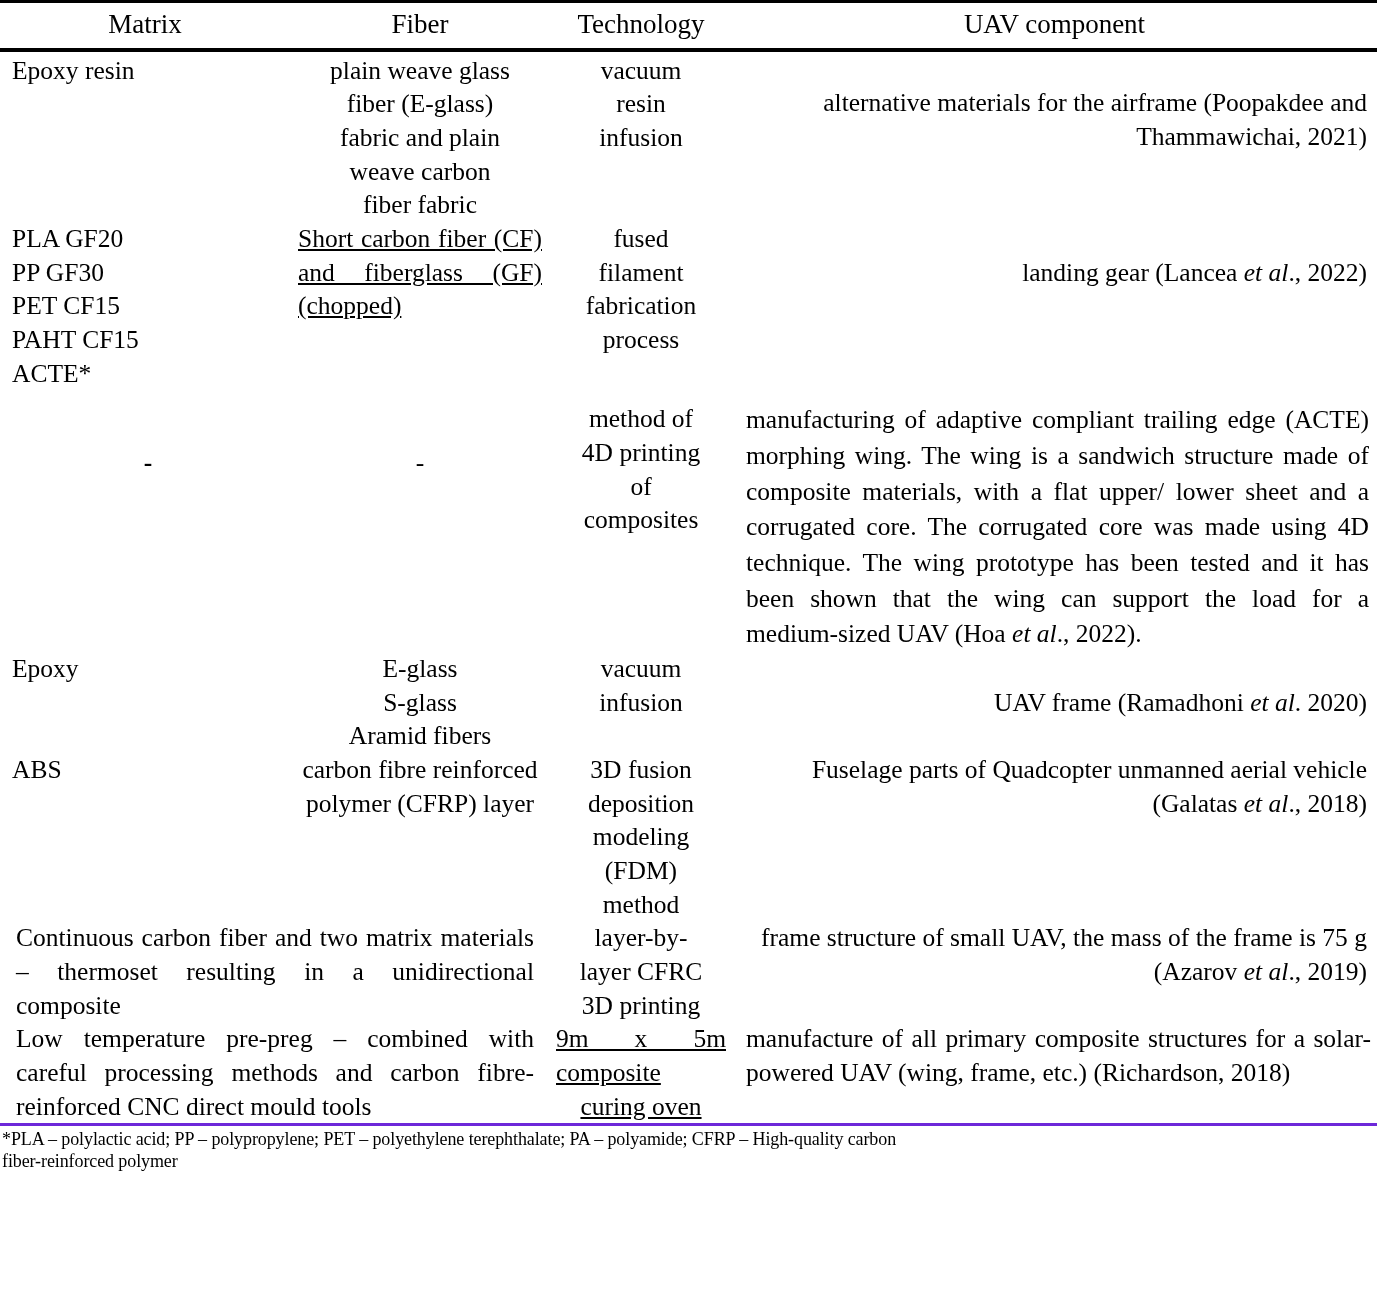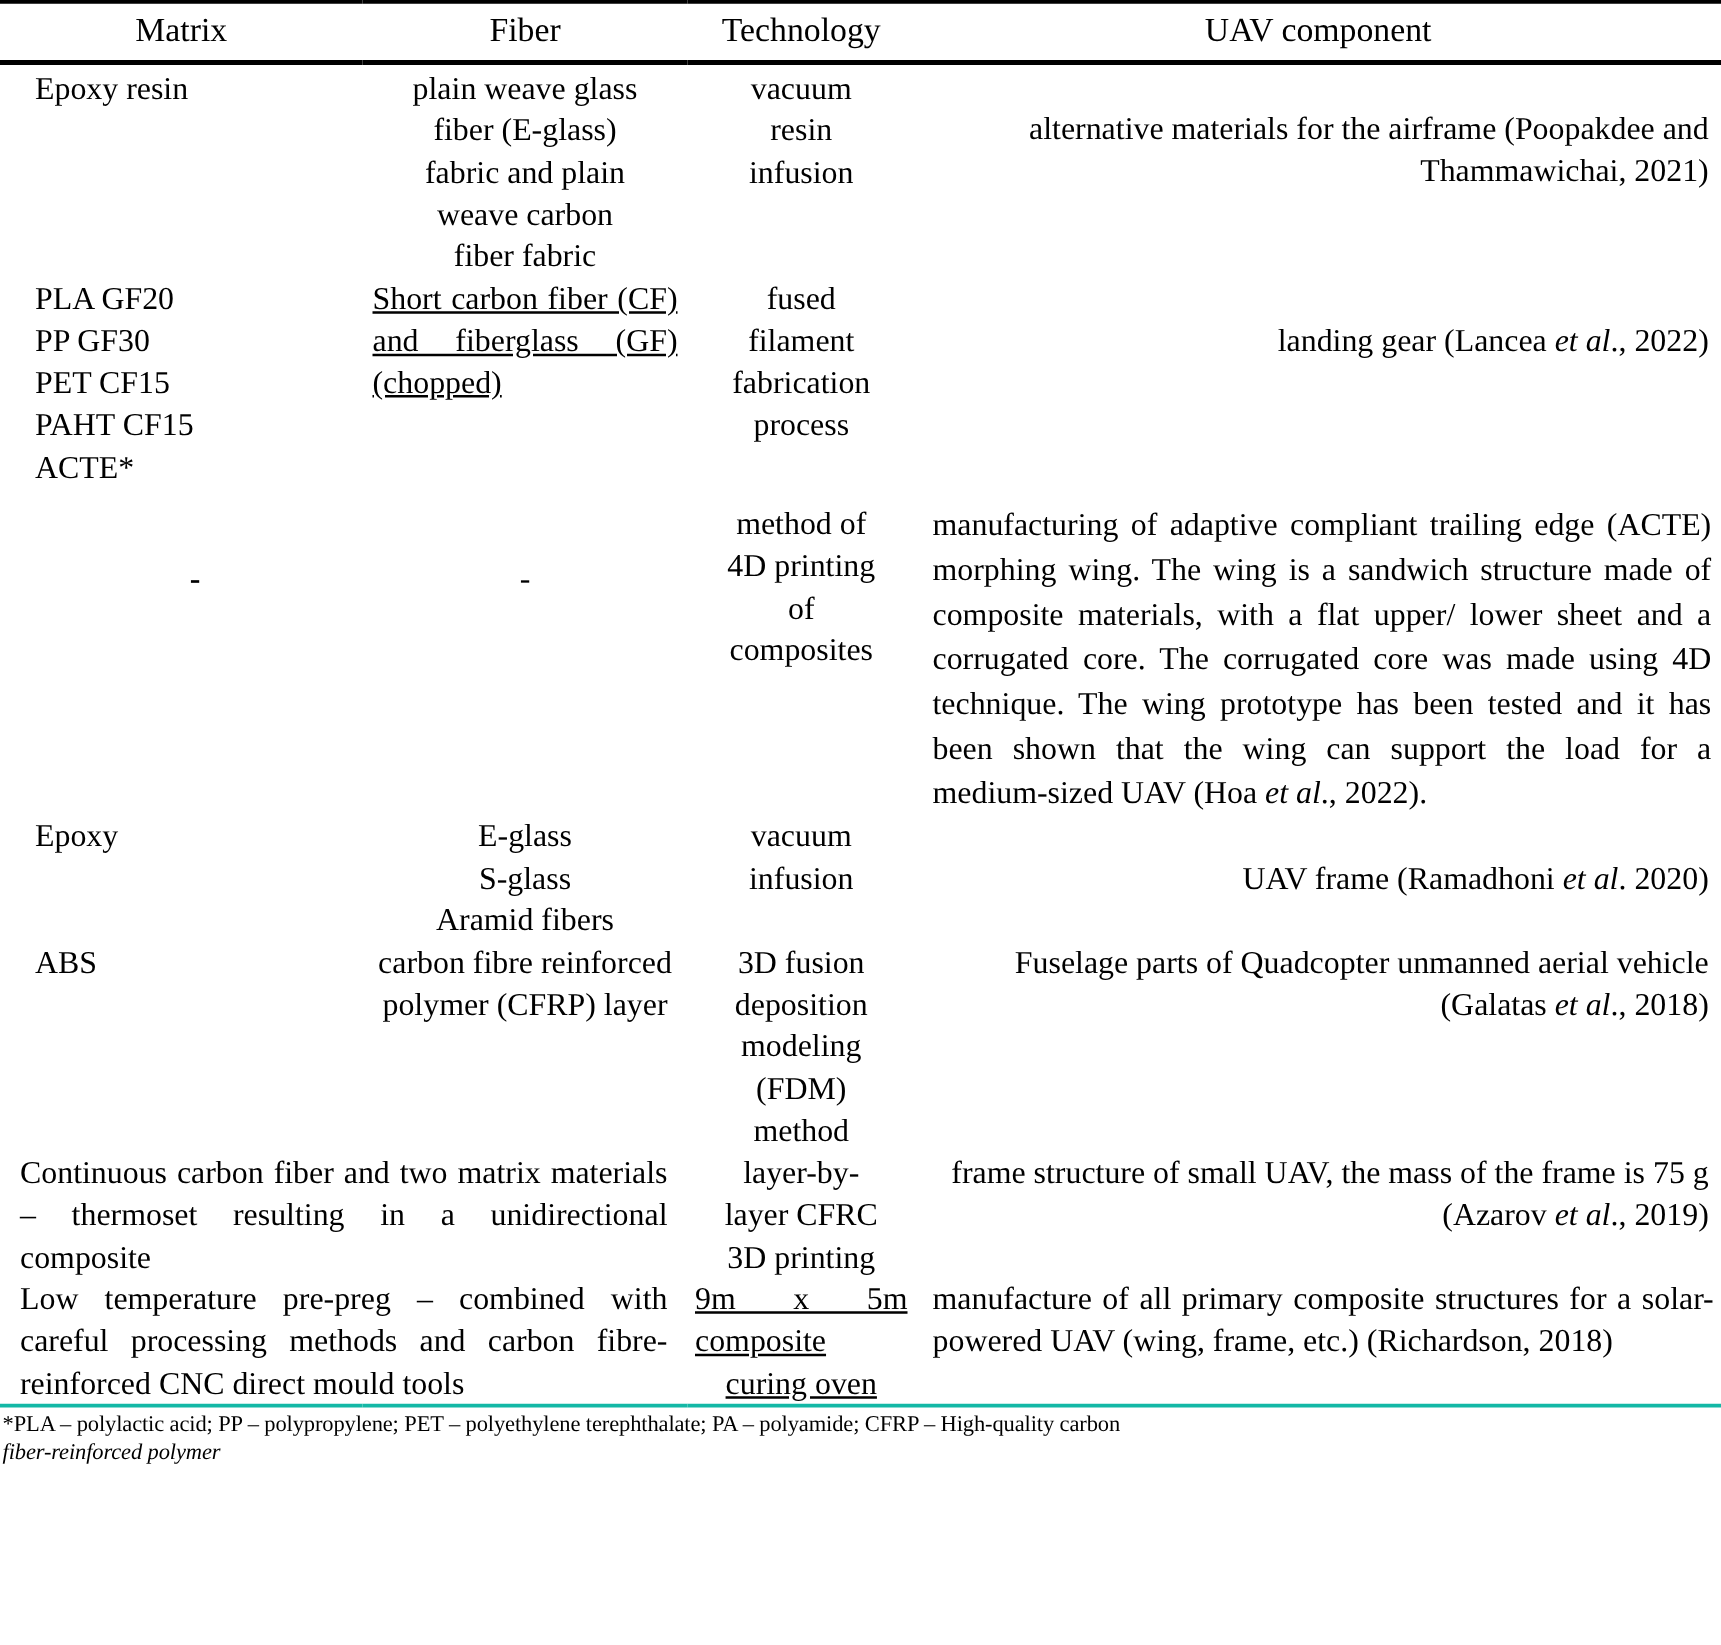--- a/index.html
+++ b/index.html
@@ -28,34 +28,34 @@
     font-size: 25.5px;
     line-height: 1.32;
   }
   table.tbl col.c-matrix  { width: 290px; }
   table.tbl col.c-fiber   { width: 260px; }
   table.tbl col.c-tech    { width: 182px; }
   table.tbl col.c-uav     { width: 645px; }
 
   .rule-top    { border-top: 3.5px solid #000; }
   .rule-header { border-bottom: 4px solid #000; }
-  .rule-bottom { border-bottom: 3px solid #14b8a6; }
+  .rule-bottom { border-bottom: 3px solid #6d28d9; }
 
   thead th {
     font-weight: normal;
     text-align: center;
     vertical-align: bottom;
     padding: 4px 6px 5px 6px;
     font-size: 27px;
   }
   tbody td {
     vertical-align: top;
     padding: 0 6px 0 6px;
   }
-  td.matrix  { text-align: left;  padding-left: 28px; }
+  td.matrix  { text-align: left;  padding-left: 12px; }
   td.fiber   { text-align: center; }
   td.tech    { text-align: center; }
   td.uav     { text-align: right; padding-left: 14px; padding-right: 10px;}
 
   td.just        { text-align: justify; text-align-last: left; hyphens: none; text-decoration: underline; }
   td.just-uav    { text-align: justify; text-align-last: left; }
   td.span-matrix { text-align: justify; text-align-last: left; padding-left: 16px; padding-right: 16px; }
 
   .lines > div { display: block; }
   .dash-bold { font-weight: bold; }
@@ -65,21 +65,21 @@
   em, .it { font-style: italic; }
 
   .footnote {
     font-size: 18px;
     line-height: 1.22;
     padding-top: 3px;
     padding-left: 2px;
     white-space: nowrap;
     letter-spacing: -0.1px;
   }
-  .footnote .l2 { white-space: nowrap; font-style: italic; }
+  .footnote .l2 { white-space: nowrap; }
   .hidden-overflow { overflow: hidden; }
 </style>
 </head>
 <body>
 
 <div class="page">
 
   <table class="tbl">
     <colgroup>
       <col class="c-matrix">

